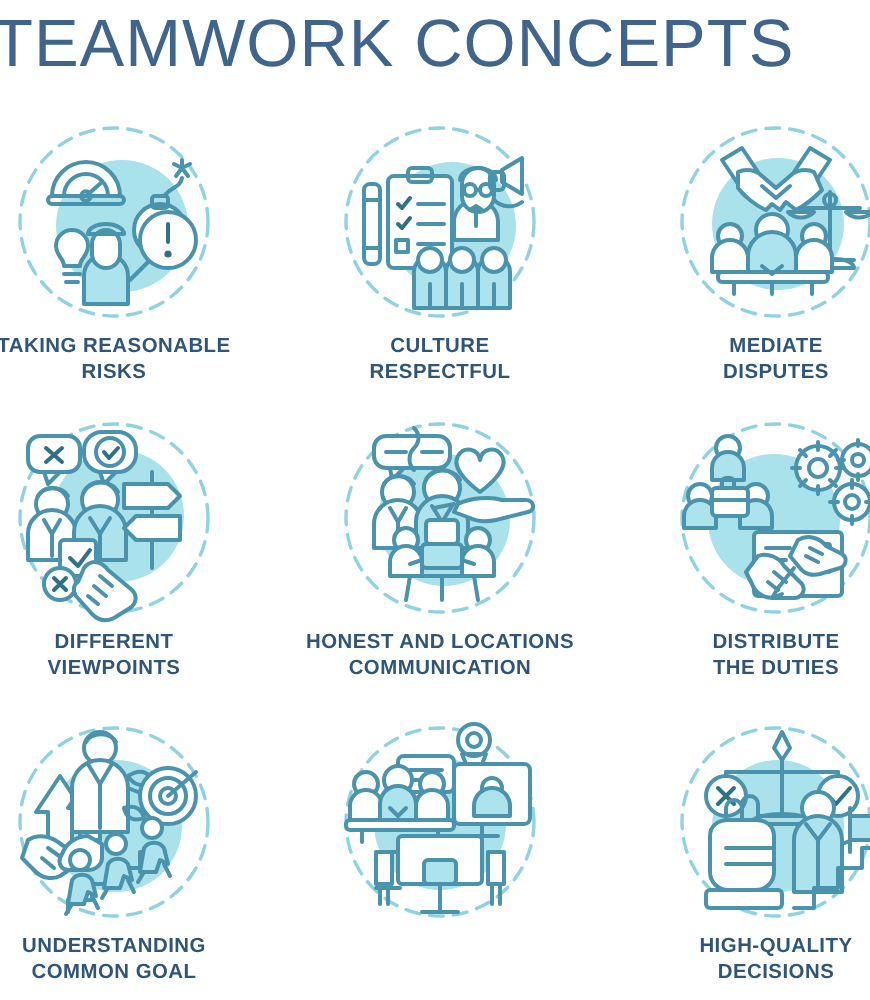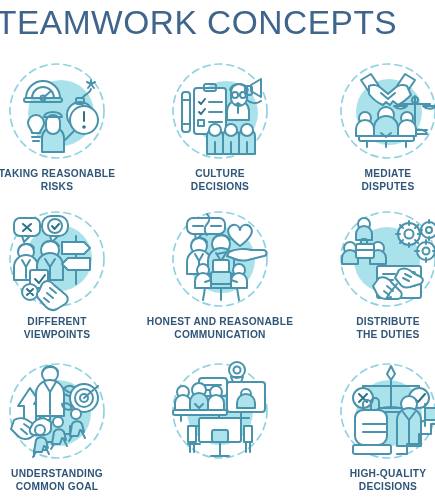--- a/index.html
+++ b/index.html
@@ -110,21 +110,21 @@
           <path class="fillc" d="M38 94 v-18 a8 8 0 0 1 16 0 v18 z"></path>
           <circle class="fillw" cx="46" cy="70" r="6"></circle>
           <path class="fillc" d="M54 94 v-18 a8 8 0 0 1 16 0 v18 z"></path>
           <circle class="fillw" cx="62" cy="70" r="6"></circle>
           <path class="fillc" d="M70 94 v-18 a8 8 0 0 1 16 0 v18 z"></path>
           <circle class="fillw" cx="78" cy="70" r="6"></circle>
           <path class="st" d="M46 82 v12 M62 82 v12 M78 82 v12"></path>
         </svg>
       </div>
       <div class="label">CULTURE
-DECISIONS</div>
+RESPECTFUL</div>
     </div>
 
     <div class="cell" style="left:313px;top:0px;">
       <div class="icon-wrap">
         <svg viewBox="0 0 102 102">
           <circle class="dash" cx="51" cy="51" r="47"></circle>
           <ellipse class="blob" cx="52" cy="52" rx="33" ry="33"></ellipse>
 
           <path class="fillw" d="M24 20 l10 -6 l8 12 l-10 6 z"></path>
           <path class="fillw" d="M78 20 l-10 -6 l-8 12 l10 6 z"></path>
@@ -222,21 +222,21 @@
           <path class="fillw" d="M26 80 v-7 a8 8 0 0 1 16 0 v7 z"></path>
           <circle class="fillw" cx="70" cy="62" r="6"></circle>
           <path class="fillw" d="M62 80 v-7 a8 8 0 0 1 16 0 v7 z"></path>
           <rect class="fillw" x="44" y="52" width="16" height="12" rx="2"></rect>
           <rect class="fillc" x="42" y="64" width="20" height="12" rx="2"></rect>
           <path class="st" d="M30 80 h44"></path>
           <path class="st" d="M52 80 v12 M36 80 l-2 12 M68 80 l2 12"></path>
           <path class="st" d="M42 72 l-6 2 M62 72 l6 2"></path>
         </svg>
       </div>
-      <div class="label">HONEST AND REASONABLE
+      <div class="label">HONEST AND LOCATIONS
 COMMUNICATION</div>
     </div>
 
     <div class="cell" style="left:313px;top:148px;">
       <div class="icon-wrap">
         <svg viewBox="0 0 102 102">
           <circle class="dash" cx="51" cy="51" r="47"></circle>
           <ellipse class="blob" cx="50" cy="52" rx="33" ry="33"></ellipse>
 
           <circle class="fillw" cx="27" cy="16" r="6"></circle>

